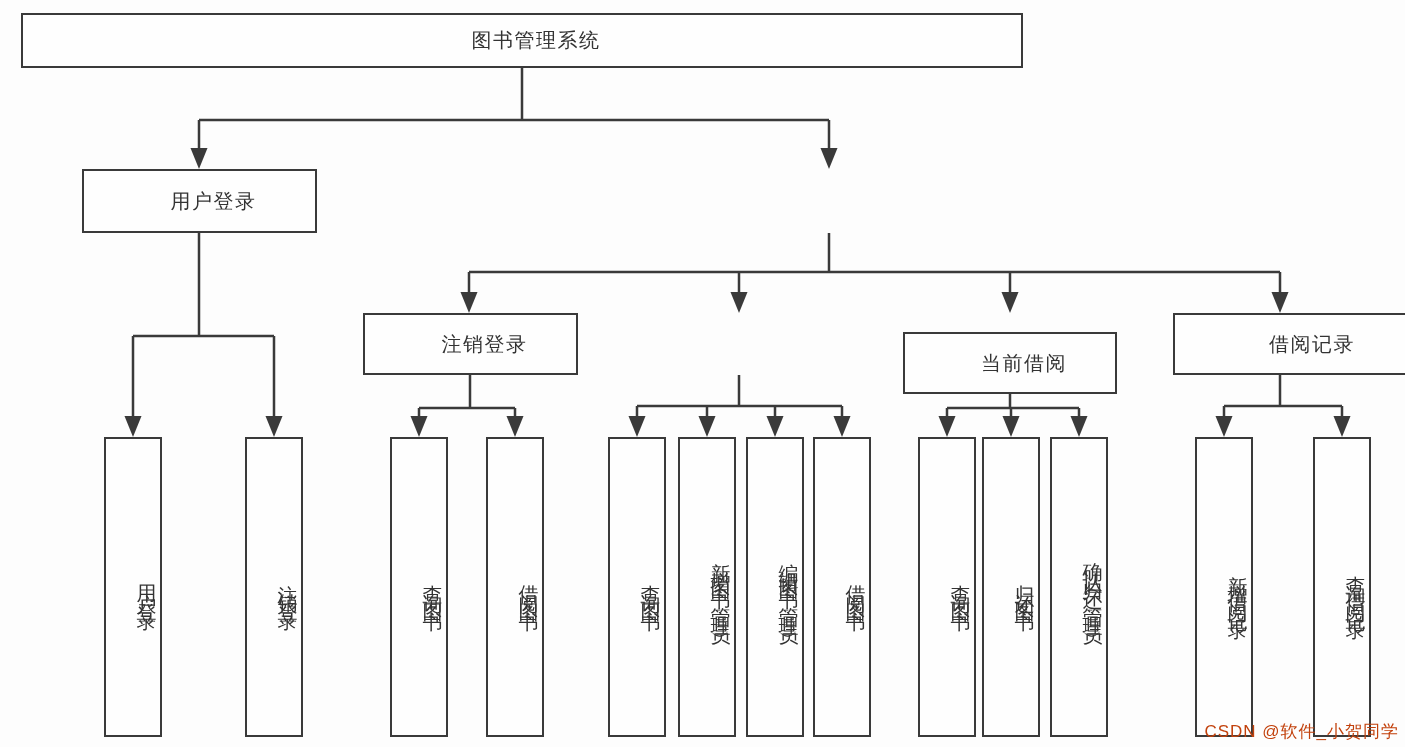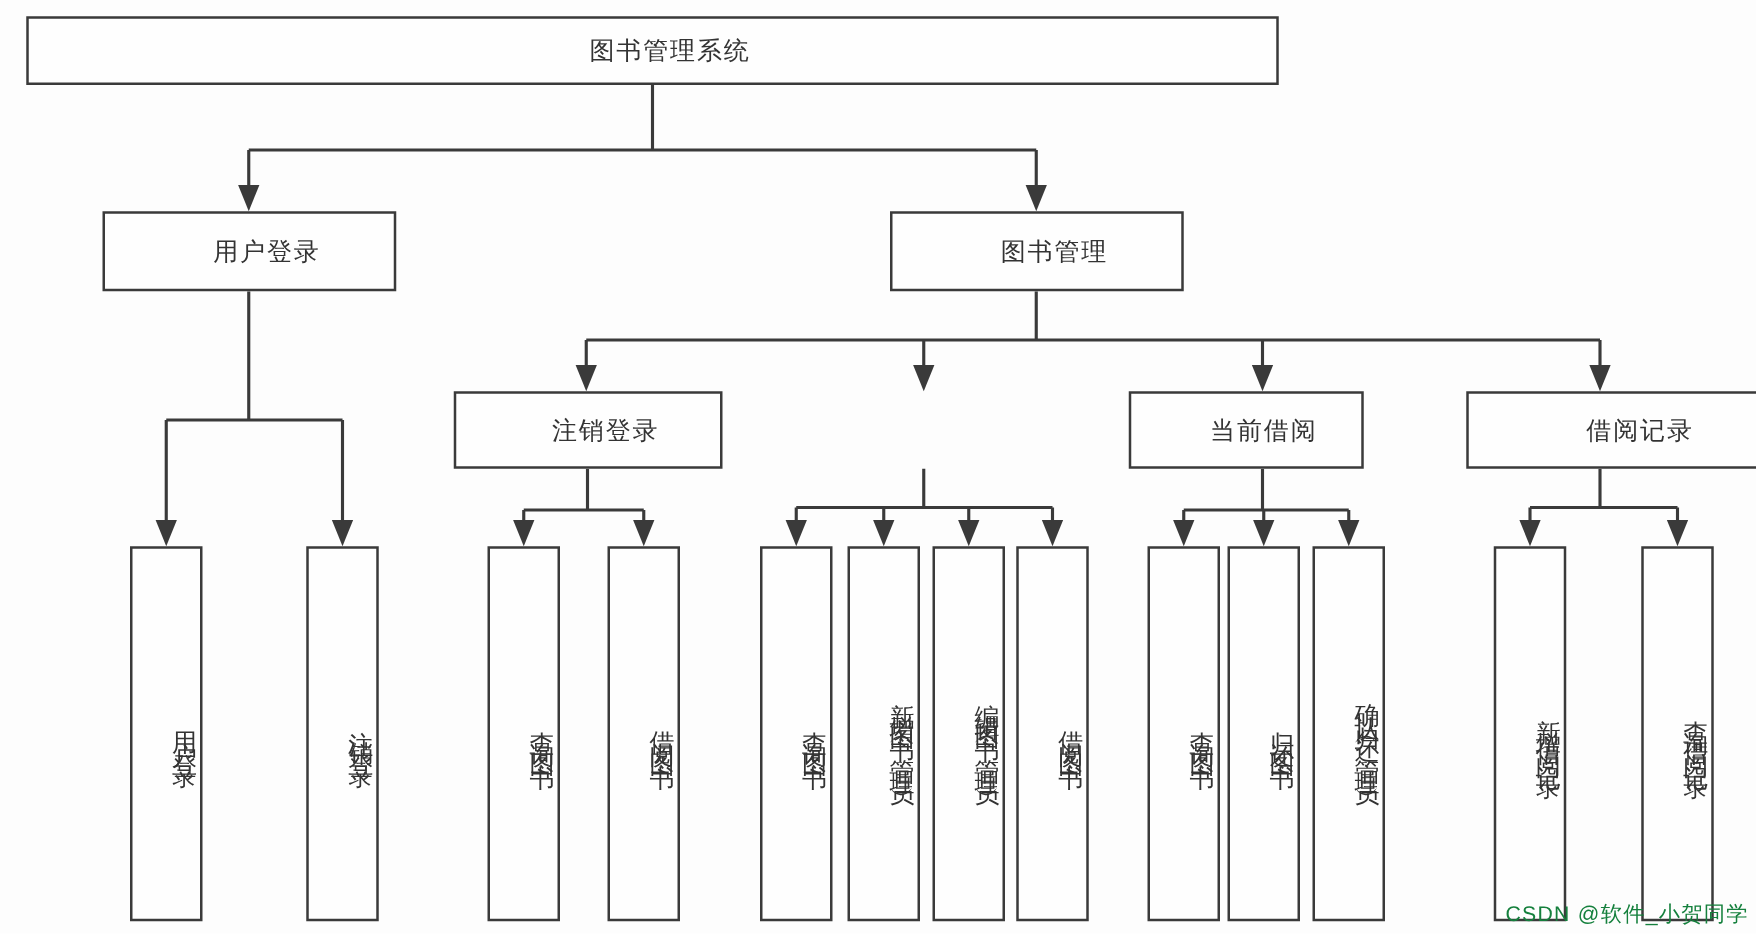--- a/index.html
+++ b/index.html
@@ -29,21 +29,21 @@
     text-orientation:mixed;
     font-size:20px;
     line-height:1;
     letter-spacing:9px;
     white-space:nowrap;
   }
   .watermark {
     position:absolute;
     right:6px; bottom:4px;
     font-size:17px;
-    color:#15803d;
+    color:#c2410c;
     letter-spacing:1px;
     pointer-events:none;
   }
 </style>
 </head>
 <body>
 
 <div class="canvas">
 
   <svg class="wires" viewBox="0 0 1405 747" xmlns="http://www.w3.org/2000/svg">
@@ -79,28 +79,25 @@
     </g>
   </svg>
 
   <div class="box h" style="left:21px;top:13px;width:1002px;height:55px">
     <span>图书管理系统</span>
   </div>
 
   <div class="box h" style="left:82px;top:169px;width:235px;height:64px">
     <span>用户登录</span>
   </div>
-  <div class="box h" style="left:712px;top:169px;width:235px;height:64px">
-    <span>图书管理</span>
-  </div>
 
   <div class="box h" style="left:363px;top:313px;width:215px;height:62px">
     <span>注销登录</span>
   </div>
-  <div class="box h" style="left:903px;top:313px;width:188px;height:62px">
+  <div class="box h" style="left:903px;top:332px;width:214px;height:62px">
     <span>当前借阅</span>
   </div>
   <div class="box h" style="left:1173px;top:313px;width:250px;height:62px">
     <span>借阅记录</span>
   </div>
 
   <div class="box v" style="left:104px;top:437px;width:58px;height:300px">
     <span>用户登录</span>
   </div>
   <div class="box v" style="left:245px;top:437px;width:58px;height:300px">

